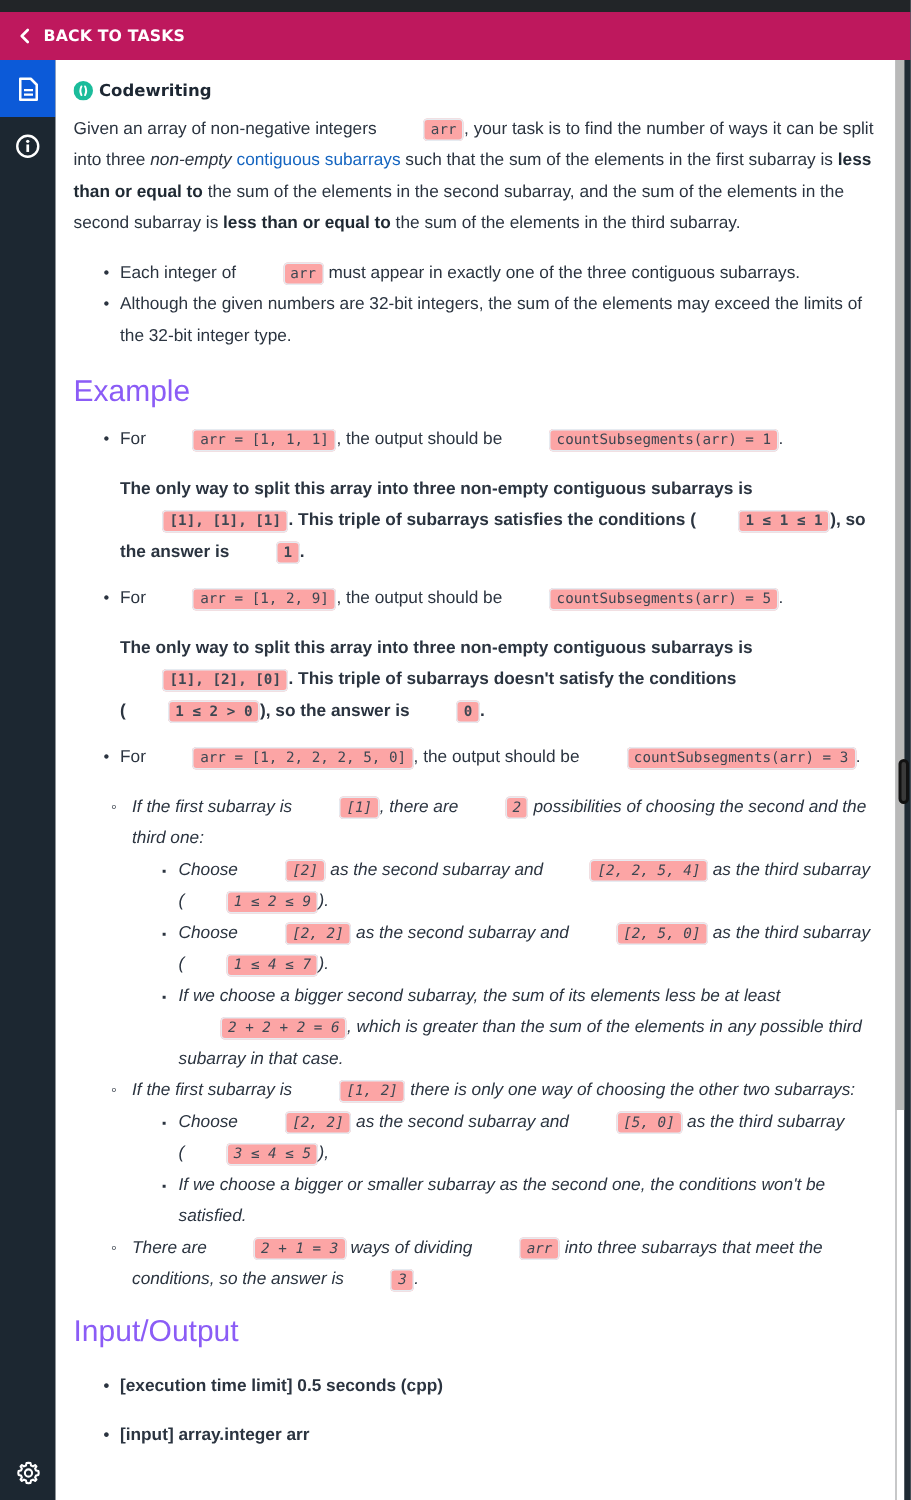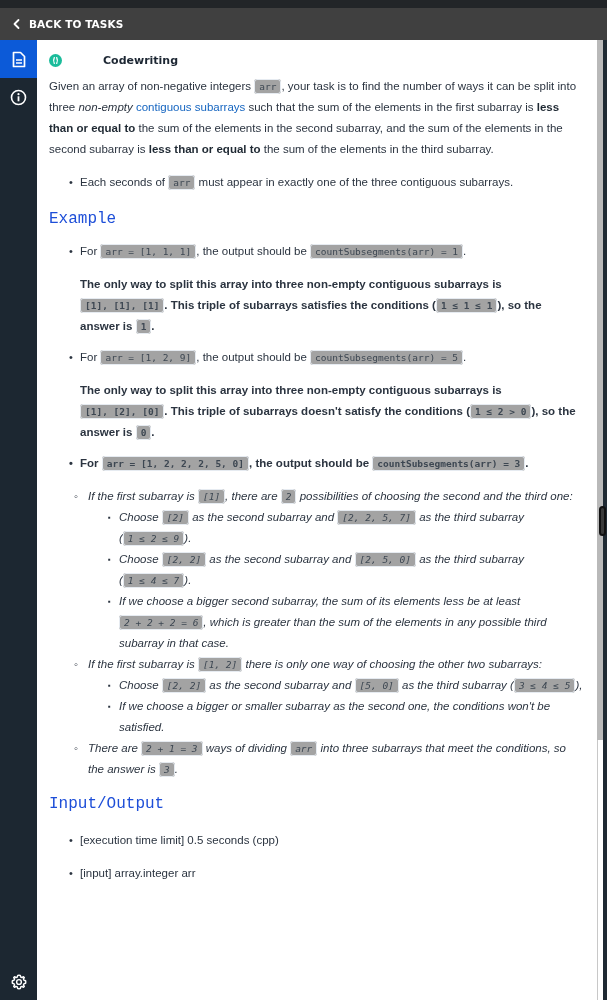--- a/index.html
+++ b/index.html
@@ -1,60 +1,60 @@
 <!DOCTYPE html>
 <html><head>
 <meta charset="utf-8">
 <style>
   * { box-sizing: border-box; margin: 0; padding: 0; }
   html, body { width: 607px; height: 1000px; overflow: hidden; background: #1c2731; }
   body { font-family: "Liberation Sans", sans-serif; color: #2b3440; position: relative; }
 
   .topstrip { position: absolute; left: 0; top: 0; width: 607px; height: 8px; background: #222528; }
-  .header { position: absolute; left: 0; top: 8px; width: 607px; height: 32px; background: #404040;
+  .header { position: absolute; left: 0; top: 8px; width: 607px; height: 32px; background: #be185d;
             display: flex; align-items: center; padding-left: 10px; }
   .back { display: flex; align-items: center; cursor: pointer; }
   .back .chev { width: 14px; height: 14px; margin-right: 5px; }
   .back .lbl { color: #ffffff; font-family: "DejaVu Sans", sans-serif; font-weight: bold; font-size: 10.5px; letter-spacing: 0.1px; }
 
   .sidebar { position: absolute; left: 0; top: 40px; width: 37px; height: 960px; background: #1c2731; }
   .sb-item { width: 37px; height: 38px; display: flex; align-items: center; justify-content: center; cursor: pointer; }
   .sb-item.active { background: #0c5ad8; }
   .sb-bottom { position: absolute; left: 0; bottom: 6px; width: 37px; height: 24px; display: flex; align-items: center; justify-content: center; }
 
   .content { position: absolute; left: 37px; top: 40px; width: 560px; height: 960px; background: #ffffff; overflow: hidden; }
   .scroll-track { position: absolute; left: 597px; top: 40px; width: 6px; height: 960px; background: #ffffff; border-left: 1px solid #c8c8c8; }
   .scroll-thumb { position: absolute; left: 597px; top: 40px; width: 6px; height: 700px; background: #b9b9b9; }
   .right-strip { position: absolute; left: 603px; top: 40px; width: 4px; height: 960px; background: #1f2a33; }
   .resize-handle { position: absolute; left: 599px; top: 506px; width: 7px; height: 30px; border: 2px solid #111; border-radius: 4px; background: #3a3a3a; }
 
   .inner { padding: 12px 14px 0 12px; font-size: 11.5px; line-height: 21px; }
-  .title-row { display: flex; align-items: center; height: 16px; margin-bottom: 8px; gap: 37px; }
+  .title-row { display: flex; align-items: center; height: 16px; margin-bottom: 8px; }
   .title-row .cw-icon { width: 13px; height: 13px; margin-right: 4px; }
   .title-row .title { font-family: "DejaVu Sans", sans-serif; font-weight: bold; font-size: 11px; color: #1d2733; }
 
   p { margin: 0 0 12px 0; }
-  .code { font-family: "DejaVu Sans Mono", monospace; font-size: 9.5px; background: #a3a3a3; border: 1px solid #e6ebf1;
-          border-radius: 3px; padding: 1px 4px; color: #3d4752; white-space: pre; }
+  .code { font-family: "DejaVu Sans Mono", monospace; font-size: 9.5px; background: #fca5a5; border: 1px solid #e6ebf1;
+          border-radius: 3px; padding: 1px 4px; color: #3d4752; white-space: pre; margin-left: 28px; }
   a.lnk { color: #1565c0; text-decoration: none; }
   b { font-weight: bold; color: #1f2933; }
   .note { font-weight: bold; margin-top: 2px; margin-bottom: 12px; }
 
   ul { list-style: none; }
   ul.l1 > li { position: relative; padding-left: 31px; }
   ul.l1 > li::before { content: "•"; position: absolute; left: 20px; top: 0; font-size: 11px; }
   ul.l2 > li { position: relative; padding-left: 18px; }
   ul.l2 > li::before { content: "◦"; position: absolute; left: 4px; top: 0; font-size: 11px; }
   ul.l3 > li { position: relative; padding-left: 31px; }
   ul.l3 > li::before { content: "▪"; position: absolute; left: 20px; top: 0; font-size: 8px; }
   ul.l2 { margin-left: 21px; }
 
-  h2 { font-family: Liberation Mono, monospace; font-weight: normal; font-size: 16px; color: #1d4ed8; margin: 14px 0 12px 0; line-height: 20px; }
+  h2 { font-family: Liberation Sans, sans-serif; font-weight: normal; font-size: 20px; color: #8b5cf6; margin: 14px 0 12px 0; line-height: 20px; }
   .ex-p { margin: 12px 0 10px 0; font-weight: bold; }
-  .io li { margin-bottom: 12px; font-weight: normal; }
+  .io li { margin-bottom: 12px; font-weight: bold; }
 </style>
 </head>
 <body>
 
 <div class="topstrip"></div>
 
 <div class="header">
   <div class="back">
     <svg class="chev" viewBox="0 0 14 14">
       <path d="M8.5 3 L4.5 7 L8.5 11" fill="none" stroke="#ffffff" stroke-width="1.8" stroke-linecap="round" stroke-linejoin="round"></path>
@@ -99,50 +99,53 @@
       <span class="title">Codewriting</span>
     </div>
 
     <p>
       <span>Given an array of non-negative integers </span><span class="code">arr</span><span>, your task is to find the number of ways it can be split into three </span><em>non-empty</em><span> </span><a class="lnk">contiguous subarrays</a><span> such that the sum of the elements in the first subarray is </span><b>less than or equal to</b><span> the sum of the elements in the second subarray, and the sum of the elements in the second subarray is </span><b>less than or equal to</b><span> the sum of the elements in the third subarray.</span>
     </p>
 
 
     <ul class="l1">
       <li>
-        <span>Each seconds of </span><span class="code">arr</span><span> must appear in exactly one of the three contiguous subarrays.</span>
+        <span>Each integer of </span><span class="code">arr</span><span> must appear in exactly one of the three contiguous subarrays.</span>
+      </li>
+      <li>
+        <span>Although the given numbers are 32-bit integers, the sum of the elements may exceed the limits of the 32-bit integer type.</span>
       </li>
     </ul>
 
     <h2 style="margin-top:16px;">Example</h2>
 
     <ul class="l1">
       <li>
         <span>For </span><span class="code">arr = [1, 1, 1]</span><span>, the output should be </span><span class="code">countSubsegments(arr) = 1</span><span>.</span>
         <p class="ex-p">
           <span>The only way to split this array into three non-empty contiguous subarrays is </span><span class="code">[1], [1], [1]</span><span>. This triple of subarrays satisfies the conditions (</span><span class="code">1 ≤ 1 ≤ 1</span><span>), so the answer is </span><span class="code">1</span><span>.</span>
         </p>
       </li>
       <li>
         <span>For </span><span class="code">arr = [1, 2, 9]</span><span>, the output should be </span><span class="code">countSubsegments(arr) = 5</span><span>.</span>
         <p class="ex-p">
           <span>The only way to split this array into three non-empty contiguous subarrays is </span><span class="code">[1], [2], [0]</span><span>. This triple of subarrays doesn't satisfy the conditions (</span><span class="code">1 ≤ 2 &gt; 0</span><span>), so the answer is </span><span class="code">0</span><span>.</span>
         </p>
       </li>
-      <li style="margin-top:4px;font-weight:bold;">
+      <li style="margin-top:4px;">
         <span>For </span><span class="code">arr = [1, 2, 2, 2, 5, 0]</span><span>, the output should be </span><span class="code">countSubsegments(arr) = 3</span><span>.</span>
       </li>
     </ul>
 
     <ul class="l2" style="margin-top:12px;font-style:italic;">
       <li>
         <span>If the first subarray is </span><span class="code">[1]</span><span>, there are </span><span class="code">2</span><span> possibilities of choosing the second and the third one:</span>
         <ul class="l3">
           <li>
-            <span>Choose </span><span class="code">[2]</span><span> as the second subarray and </span><span class="code">[2, 2, 5, 7]</span><span> as the third subarray (</span><span class="code">1 ≤ 2 ≤ 9</span><span>).</span>
+            <span>Choose </span><span class="code">[2]</span><span> as the second subarray and </span><span class="code">[2, 2, 5, 4]</span><span> as the third subarray (</span><span class="code">1 ≤ 2 ≤ 9</span><span>).</span>
           </li>
           <li>
             <span>Choose </span><span class="code">[2, 2]</span><span> as the second subarray and </span><span class="code">[2, 5, 0]</span><span> as the third subarray (</span><span class="code">1 ≤ 4 ≤ 7</span><span>).</span>
           </li>
           <li>
             <span>If we choose a bigger second subarray, the sum of its elements less be at least </span><span class="code">2 + 2 + 2 = 6</span><span>, which is greater than the sum of the elements in any possible third subarray in that case.</span>
           </li>
         </ul>
       </li>
       <li>

